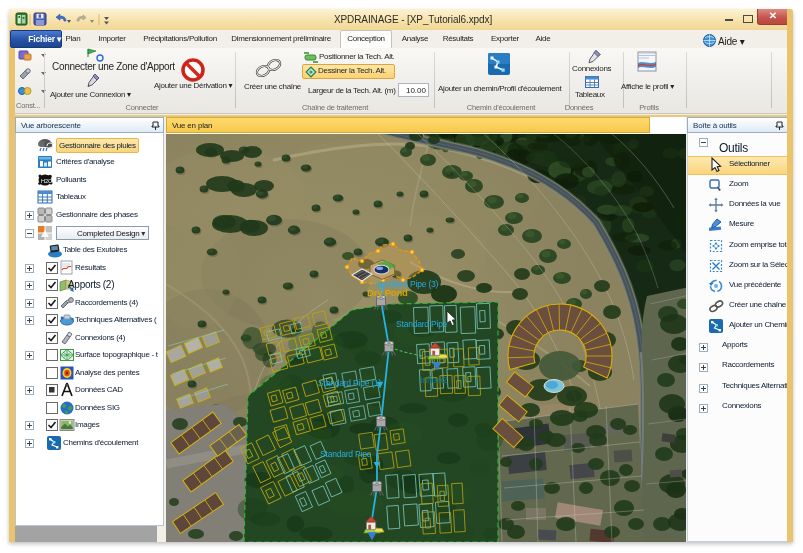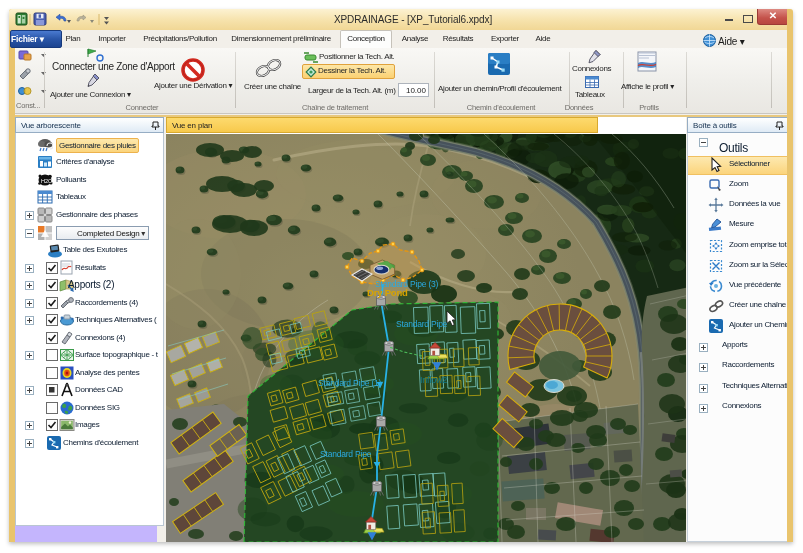--- a/index.html
+++ b/index.html
@@ -31,21 +31,21 @@
 <path d="M52,8 l4,0 -2,3 z" fill="#555"></path>
 <path d="M62,9 C62,5.5 65,4 68,4.6 L68,3 L71,5.5 L68,8 L68,6.4 C66,6 64,7 64,9 Z" fill="#b8b29c" stroke="#9a947e" stroke-width="0.6"></path>
 <path d="M75,8 l4,0 -2,3 z" fill="#8a8878"></path>
 <line x1="84" y1="2" x2="84" y2="13" stroke="#d8b86a"></line>
 <path d="M89,5 l5,0 -2.5,3 z M89,9.5 l5,0 -2.5,3 z" fill="#555"></path>
 </svg>
     <div class="abs" style="left:404px;top:5px;transform:translateX(-50%);font-size:10px;letter-spacing:-0.1px;color:#2b2b2b;white-space:nowrap">XPDRAINAGE - [XP_Tutorial6.xpdx]</div>
     <div class="abs" style="left:716px;top:10px;width:8px;height:2px;background:#4a4a4a"></div>
     <div class="abs" style="left:734px;top:6px;width:10px;height:8px;border:1.5px solid #4a4a4a;background:transparent"></div>
     <div class="abs" style="left:748px;top:0;width:32px;height:16px;background:linear-gradient(#dd8a82,#c4524a 60%,#b84840);border:1px solid #9c3a34;border-top:none;border-radius:0 0 3px 3px;color:#fff;font-size:10px;text-align:center;line-height:14px;font-weight:bold">✕</div>
-    <div class="abs" style="left:1px;top:21px;width:52px;height:18px;background:linear-gradient(#4a7ad0,#2a56a8 50%,#1c4490);border:1px solid #16397c;border-radius:2px;color:#fff;font-size:8.5px;letter-spacing:-0.2px;font-weight:bold;text-align:left;line-height:17px">Fichier ▾</div>
+    <div class="abs" style="left:1px;top:21px;width:52px;height:18px;background:linear-gradient(#4a7ad0,#2a56a8 50%,#1c4490);border:1px solid #16397c;border-radius:2px;color:#fff;font-size:8.5px;letter-spacing:-0.2px;font-weight:bold;text-align:right;line-height:17px">Fichier ▾</div>
     <div class="tab" style="left:64px;top:25px;transform:translateX(-50%)">Plan</div>
     <div class="tab" style="left:103px;top:25px;transform:translateX(-50%)">Importer</div>
     <div class="tab" style="left:171px;top:25px;transform:translateX(-50%)">Précipitations/Pollution</div>
     <div class="tab" style="left:272px;top:25px;transform:translateX(-50%)">Dimensionnement préliminaire</div>
     <div class="tab" style="left:406px;top:25px;transform:translateX(-50%)">Analyse</div>
     <div class="tab" style="left:449px;top:25px;transform:translateX(-50%)">Résultats</div>
     <div class="tab" style="left:496px;top:25px;transform:translateX(-50%)">Exporter</div>
     <div class="tab" style="left:534px;top:25px;transform:translateX(-50%)">Aide</div>
     <div class="abs" style="left:331px;top:21px;width:52px;height:18px;background:#fdfdfc;border:1px solid #c6c2ba;border-bottom:none;border-radius:2px 2px 0 0;font-size:8px;letter-spacing:-0.3px;text-align:center;line-height:16px;color:#1c1c1c">Conception</div>
     <svg class="abs" style="left:694px;top:25px" width="13" height="13">
@@ -150,21 +150,21 @@
       <div class="abs" style="left:560px;top:42px;font-size:8px;letter-spacing:-0.3px;color:#252525;white-space:nowrap">Tableaux</div>
       <svg class="abs" style="left:622px;top:3px" width="21" height="22">
 <rect x="1" y="1" width="18" height="19" fill="#f4f6fa" stroke="#8a94a8"></rect>
 <path d="M2,2 L18,2 M2,4.5 L18,4.5 M2,7 L12,7" stroke="#b8c2d4" stroke-width="1"></path>
 <path d="M1,12 C6,9 12,14 19,11 L19,16 C12,19 6,14 1,17 Z" fill="#3a7ac0" opacity="0.85"></path>
 <path d="M1,14.5 C6,11.5 12,16.5 19,13.5" stroke="#d43a2a" stroke-width="1.2" fill="none"></path>
       </svg>
       <div class="abs" style="left:606px;top:34px;font-size:8px;letter-spacing:-0.3px;color:#252525;white-space:nowrap">Affiche le profil ▾</div>
     </div>
     <div class="abs" style="left:6px;top:106px;width:772px;height:2px;background:#e8c87e"></div>
-    <div class="abs" style="left:6px;top:108px;width:142px;height:425px;background:#c4b5fd">
+    <div class="abs" style="left:6px;top:108px;width:142px;height:425px;background:#a3a3a3">
       <div class="abs" style="left:0;top:0;width:149px;height:16px;background:linear-gradient(#ffffff,#dfeaf5);border:1px solid #96adc4;font-size:8px;letter-spacing:-0.2px;color:#15304f;line-height:15px;padding-left:5px">Vue arborescente<svg class="abs" style="right:3px;top:3px" width="9" height="10">
           <path d="M2,1 L7,1 L7,5 L8,5 L8,6 L1,6 L1,5 L2,5 Z M4.5,6 L4.5,9" stroke="#222" stroke-width="1" fill="none"></path>
         </svg></div>
       <div class="abs" style="left:0;top:16px;width:149px;height:393px;background:#ffffff;border:1px solid #b9c6d2;border-top:none"></div>
       <div class="abs" style="left:22px;top:20px"><svg width="16" height="16" viewBox="0 0 16 16">
           <g>
             <ellipse cx="8" cy="6" rx="6" ry="4" fill="#5a5a5a"></ellipse>
             <ellipse cx="4.5" cy="7" rx="3.5" ry="3" fill="#6a6a6a"></ellipse>
             <ellipse cx="11.5" cy="7.5" rx="4" ry="3" fill="#4e4e4e"></ellipse>
             <path d="M4,11 L3,14 M7,11 L6,14 M10,11 L9,14" stroke="#3a78c8" stroke-width="1.2"></path>
@@ -390,21 +390,21 @@
             <rect x="1" y="1" width="14" height="14" rx="2" fill="#1a6ab0"></rect>
             <path d="M4,4 L8,7 L6,10 L11,12" stroke="#fff" stroke-width="1.2" fill="none"></path>
             <rect x="3" y="3" width="2.4" height="2.4" fill="#fff"></rect>
             <rect x="7" y="6" width="2.4" height="2.4" fill="#9adcf8"></rect>
             <rect x="10" y="11" width="2.4" height="2.4" fill="#fff"></rect>
           </g>
         </svg></div>
       <div class="abs" style="left:48px;top:319px;font-size:8px;letter-spacing:-0.3px;color:#0c1c30;white-space:nowrap;line-height:13px">Chemins d'écoulement</div>
     </div>
     <div class="abs" style="left:157px;top:108px;width:520px;height:425px;background:#fff">
-      <div class="abs" style="left:0;top:0;width:432px;height:16px;background:linear-gradient(#fdda6e,#f7c94c);border:1px solid #d8a92e;font-size:8px;letter-spacing:-0.2px;color:#222;line-height:15px;padding-left:5px">Vue en plan</div>
+      <div class="abs" style="left:0;top:0;width:484px;height:16px;background:linear-gradient(#fdda6e,#f7c94c);border:1px solid #d8a92e;font-size:8px;letter-spacing:-0.2px;color:#222;line-height:15px;padding-left:5px">Vue en plan</div>
       <div class="abs" style="left:0;top:17px;width:520px;height:408px;overflow:hidden"><svg width="520" height="408" viewBox="0 0 520 408">
           <defs>
             <radialGradient id="gtan" cx="30%" cy="40%">
               <stop offset="0%" stop-color="#9b9268"></stop>
               <stop offset="100%" stop-color="#8b835f"></stop>
             </radialGradient>
           </defs>
           <rect width="520" height="408" fill="url(#gtan)"></rect>
           <ellipse cx="60.0" cy="60.0" rx="80.0" ry="45.0" fill="#9a9068" opacity="0.3"></ellipse>
           <ellipse cx="200.0" cy="40.0" rx="90.0" ry="35.0" fill="#948b64" opacity="0.35"></ellipse>

